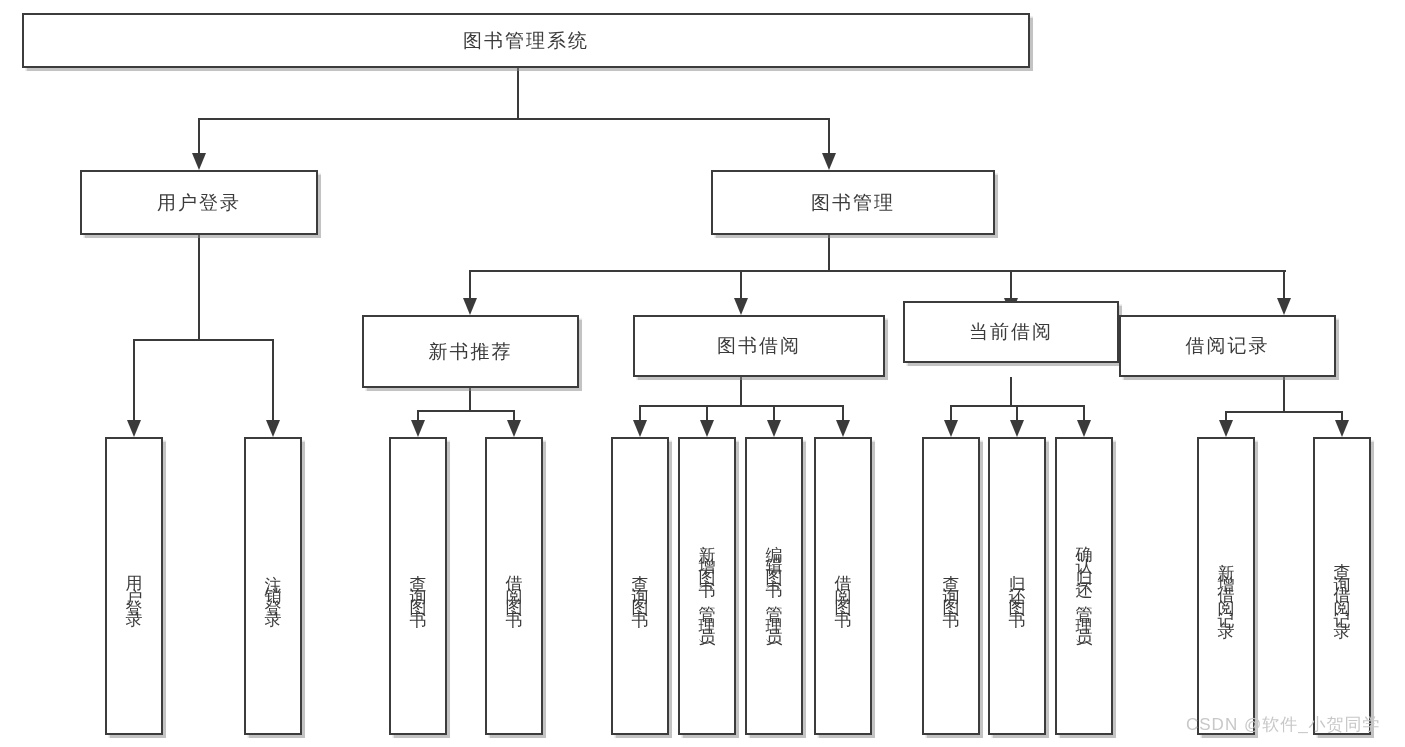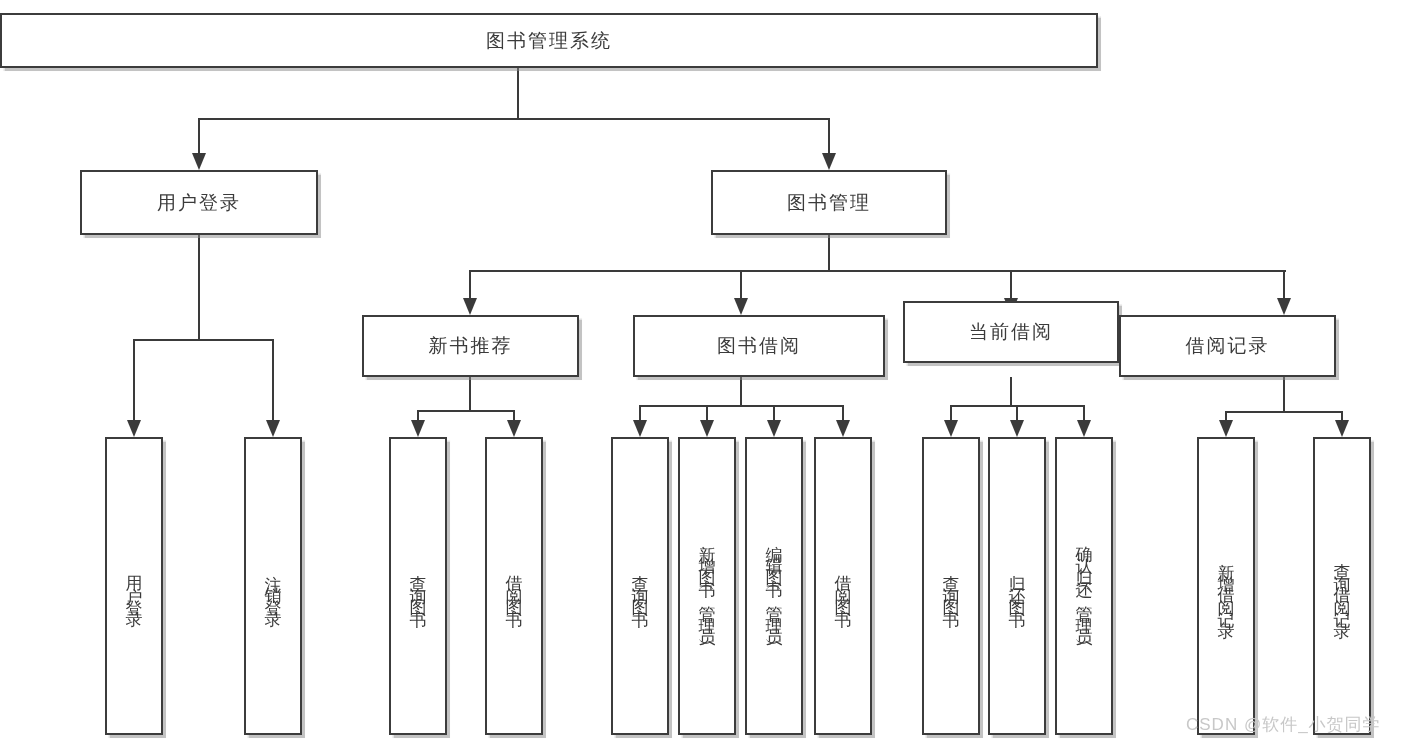--- a/index.html
+++ b/index.html
@@ -136,32 +136,32 @@
     <g>
       <line x1="1284" y1="377" x2="1284" y2="413"></line>
       <line x1="1225" y1="412" x2="1343" y2="412"></line>
       <line x1="1226" y1="412" x2="1226" y2="421"></line>
       <polygon points="1219,420 1233,420 1226,437"></polygon>
       <line x1="1342" y1="412" x2="1342" y2="421"></line>
       <polygon points="1335,420 1349,420 1342,437"></polygon>
     </g>
   </svg>
 
-  <div class="node h" style="left:0; top:13px; width:1098px; height:55px">
+  <div class="node h" style="left:22px; top:13px; width:1008px; height:55px">
     <span class="lbl">图书管理系统</span>
   </div>
 
   <div class="node h" style="left:80px; top:170px; width:238px; height:65px">
     <span class="lbl">用户登录</span>
   </div>
-  <div class="node h" style="left:711px; top:170px; width:236px; height:65px">
+  <div class="node h" style="left:711px; top:170px; width:284px; height:65px">
     <span class="lbl">图书管理</span>
   </div>
 
-  <div class="node h" style="left:362px; top:315px; width:217px; height:62px">
+  <div class="node h" style="left:362px; top:315px; width:217px; height:73px">
     <span class="lbl">新书推荐</span>
   </div>
   <div class="node h" style="left:633px; top:315px; width:252px; height:62px">
     <span class="lbl">图书借阅</span>
   </div>
   <div class="node h" style="left:903px; top:301px; width:216px; height:62px">
     <span class="lbl">当前借阅</span>
   </div>
   <div class="node h" style="left:1119px; top:315px; width:217px; height:62px">
     <span class="lbl">借阅记录</span>

